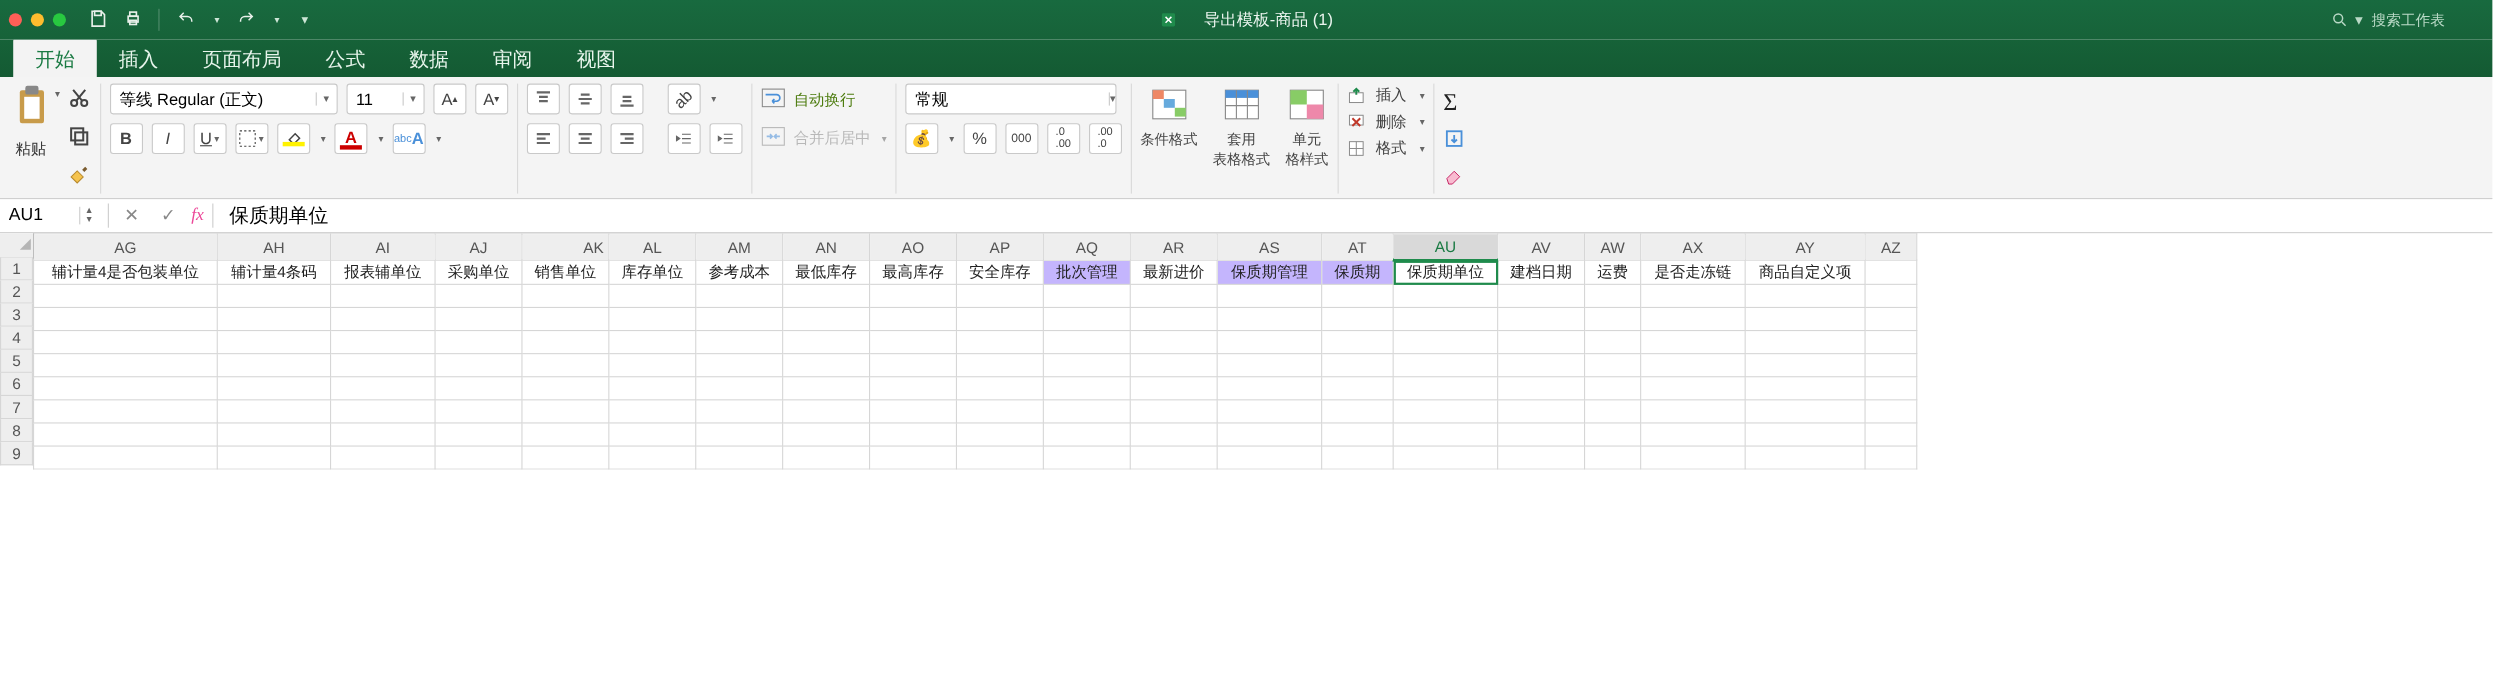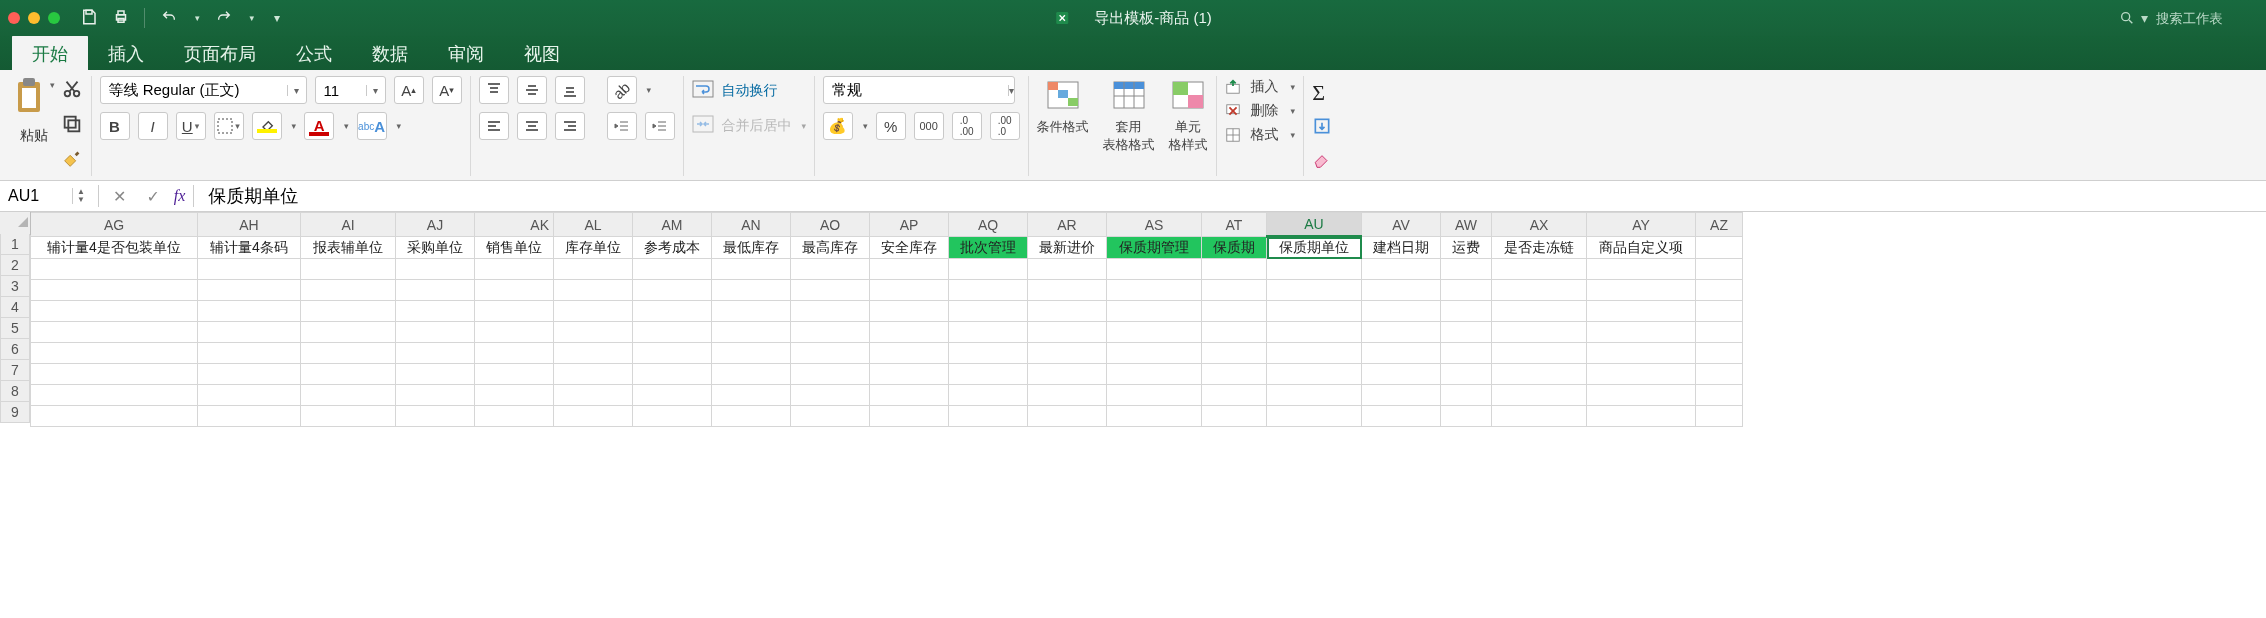--- a/index.html
+++ b/index.html
@@ -36,32 +36,32 @@
   .clipboard-ico svg{width:34px;height:40px;}
   .underline-bar{height:4px;width:20px;margin-top:-2px;}
   .cellrow { display:flex; align-items:center; gap:10px; font-size:14px; color:#444; }
   .cellrow svg{width:16px;height:16px;}
 
   .formulabar { height:30px; display:flex; align-items:center; border-bottom:1px solid #cfcfcf; padding-left:4px; gap:8px; }
   .namebox { width:86px; display:flex; align-items:center; }
   .namebox input { border:none; outline:none; font-size:16px; width:62px; padding-left:4px; }
   .namebox .stepper { width:14px; display:flex; flex-direction:column; font-size:8px; line-height:8px; color:#666; border-left:1px solid #ccc; padding-left:4px;}
   .fbtn { color:#888; font-size:16px; padding:0 6px; }
-  .fx { font-style:italic; font-family:Georgia,serif; color:#4c1d95; font-size:16px; }
+  .fx { font-style:italic; font-family:Georgia,serif; color:#ec4899; font-size:16px; }
   .formulabar input.formula { border:none; outline:none; font-size:18px; flex:1; padding-left:6px; }
   .vline{width:1px;height:22px;background:#ccc;}
 
   .gridwrap { position:relative; }
   .corner { position:absolute; left:0; top:0; width:30px; height:22px; background:#eee; border-right:1px solid #bdbdbd; border-bottom:1px solid #bdbdbd; display:flex; align-items:center; justify-content:flex-end; }
   .corner::after{content:"";width:0;height:0;border-style:solid;border-width:0 0 10px 10px;border-color:transparent transparent #b5b5b5 transparent;margin:0 2px 2px 0;}
   table.grid { border-collapse:collapse; table-layout:fixed; width:max-content; }
   table.grid th, table.grid td { border:1px solid #d6d6d6; height:20px; font-size:14px; font-weight:400; background:#fff; text-align:center; padding:0 4px; white-space:nowrap; overflow:hidden; }
   table.grid thead th { background:#eee; color:#555; height:22px; position:sticky; top:0; }
   table.grid thead th.active { background:#d9d9d9; color:#1a7a43; border-bottom:3px solid #1f8b4c; }
-  table.grid td.hl { background:#22c55e; }
+  table.grid td.hl { background:#c4b5fd; }
   table.grid td.selected { outline:2px solid #1f8b4c; outline-offset:-2px; }
   .scroll { overflow:auto; margin-left:30px; }
   .rowhdrs { position:absolute; left:0; top:22px; width:30px; }
   .rh { height:20px; border:1px solid #d6d6d6; border-top:none; background:#eee; color:#555; font-size:14px; display:flex; align-items:center; justify-content:center; }
 </style>
 </head>
 <body>
 
 <div class="titlebar">
   <div class="traffic">
@@ -113,21 +113,21 @@
     <div class="tab">页面布局</div>
     <div class="tab">公式</div>
     <div class="tab">数据</div>
     <div class="tab">审阅</div>
     <div class="tab">视图</div>
   </div>
 
 <div class="ribbon">
 
   <div class="group">
-    <div class="stack" style="align-items:flex-end">
+    <div class="stack" style="align-items:flex-start">
       <div class="clipboard-ico">
         <svg viewBox="0 0 34 40">
             <rect x="4" y="6" width="22" height="30" rx="2" fill="#c89b4a"></rect>
             <rect x="9" y="2" width="12" height="8" rx="2" fill="#888"></rect>
             <rect x="8" y="12" width="14" height="20" fill="#fff"></rect>
           </svg>
       </div>
       <span class="mini-lbl" style="color:#333">粘贴</span>
     </div>
     <span class="caretmini" style="align-self:flex-start;margin:4px 6px 0 2px">▾</span>
@@ -257,21 +257,21 @@
     </div>
   </div>
 
   <div class="group">
     <div class="stack" style="gap:14px;margin-top:4px">
       <div class="row">
         <span><svg width="22" height="18">
               <rect x="1" y="1" width="20" height="16" fill="none" stroke="#888"></rect>
               <path d="M4 6h10a3 3 0 010 6h-4m0 0l2-2m-2 2l2 2" fill="none" stroke="#4a90d9" stroke-width="1.5"></path>
             </svg></span>
-        <span class="mini-lbl" style="color:#0369a1">自动换行</span>
+        <span class="mini-lbl" style="color:#4d7c0f">自动换行</span>
       </div>
       <div class="row" style="opacity:.55">
         <span><svg width="22" height="18">
               <rect x="1" y="1" width="20" height="16" fill="none" stroke="#888"></rect>
               <path d="M5 9h5m2 0h5M8 7l2 2-2 2M14 7l-2 2 2 2" fill="none" stroke="#4a90d9" stroke-width="1.5"></path>
             </svg></span>
         <span class="mini-lbl">合并后居中</span>
         <span class="caretmini">▾</span>
       </div>
     </div>

